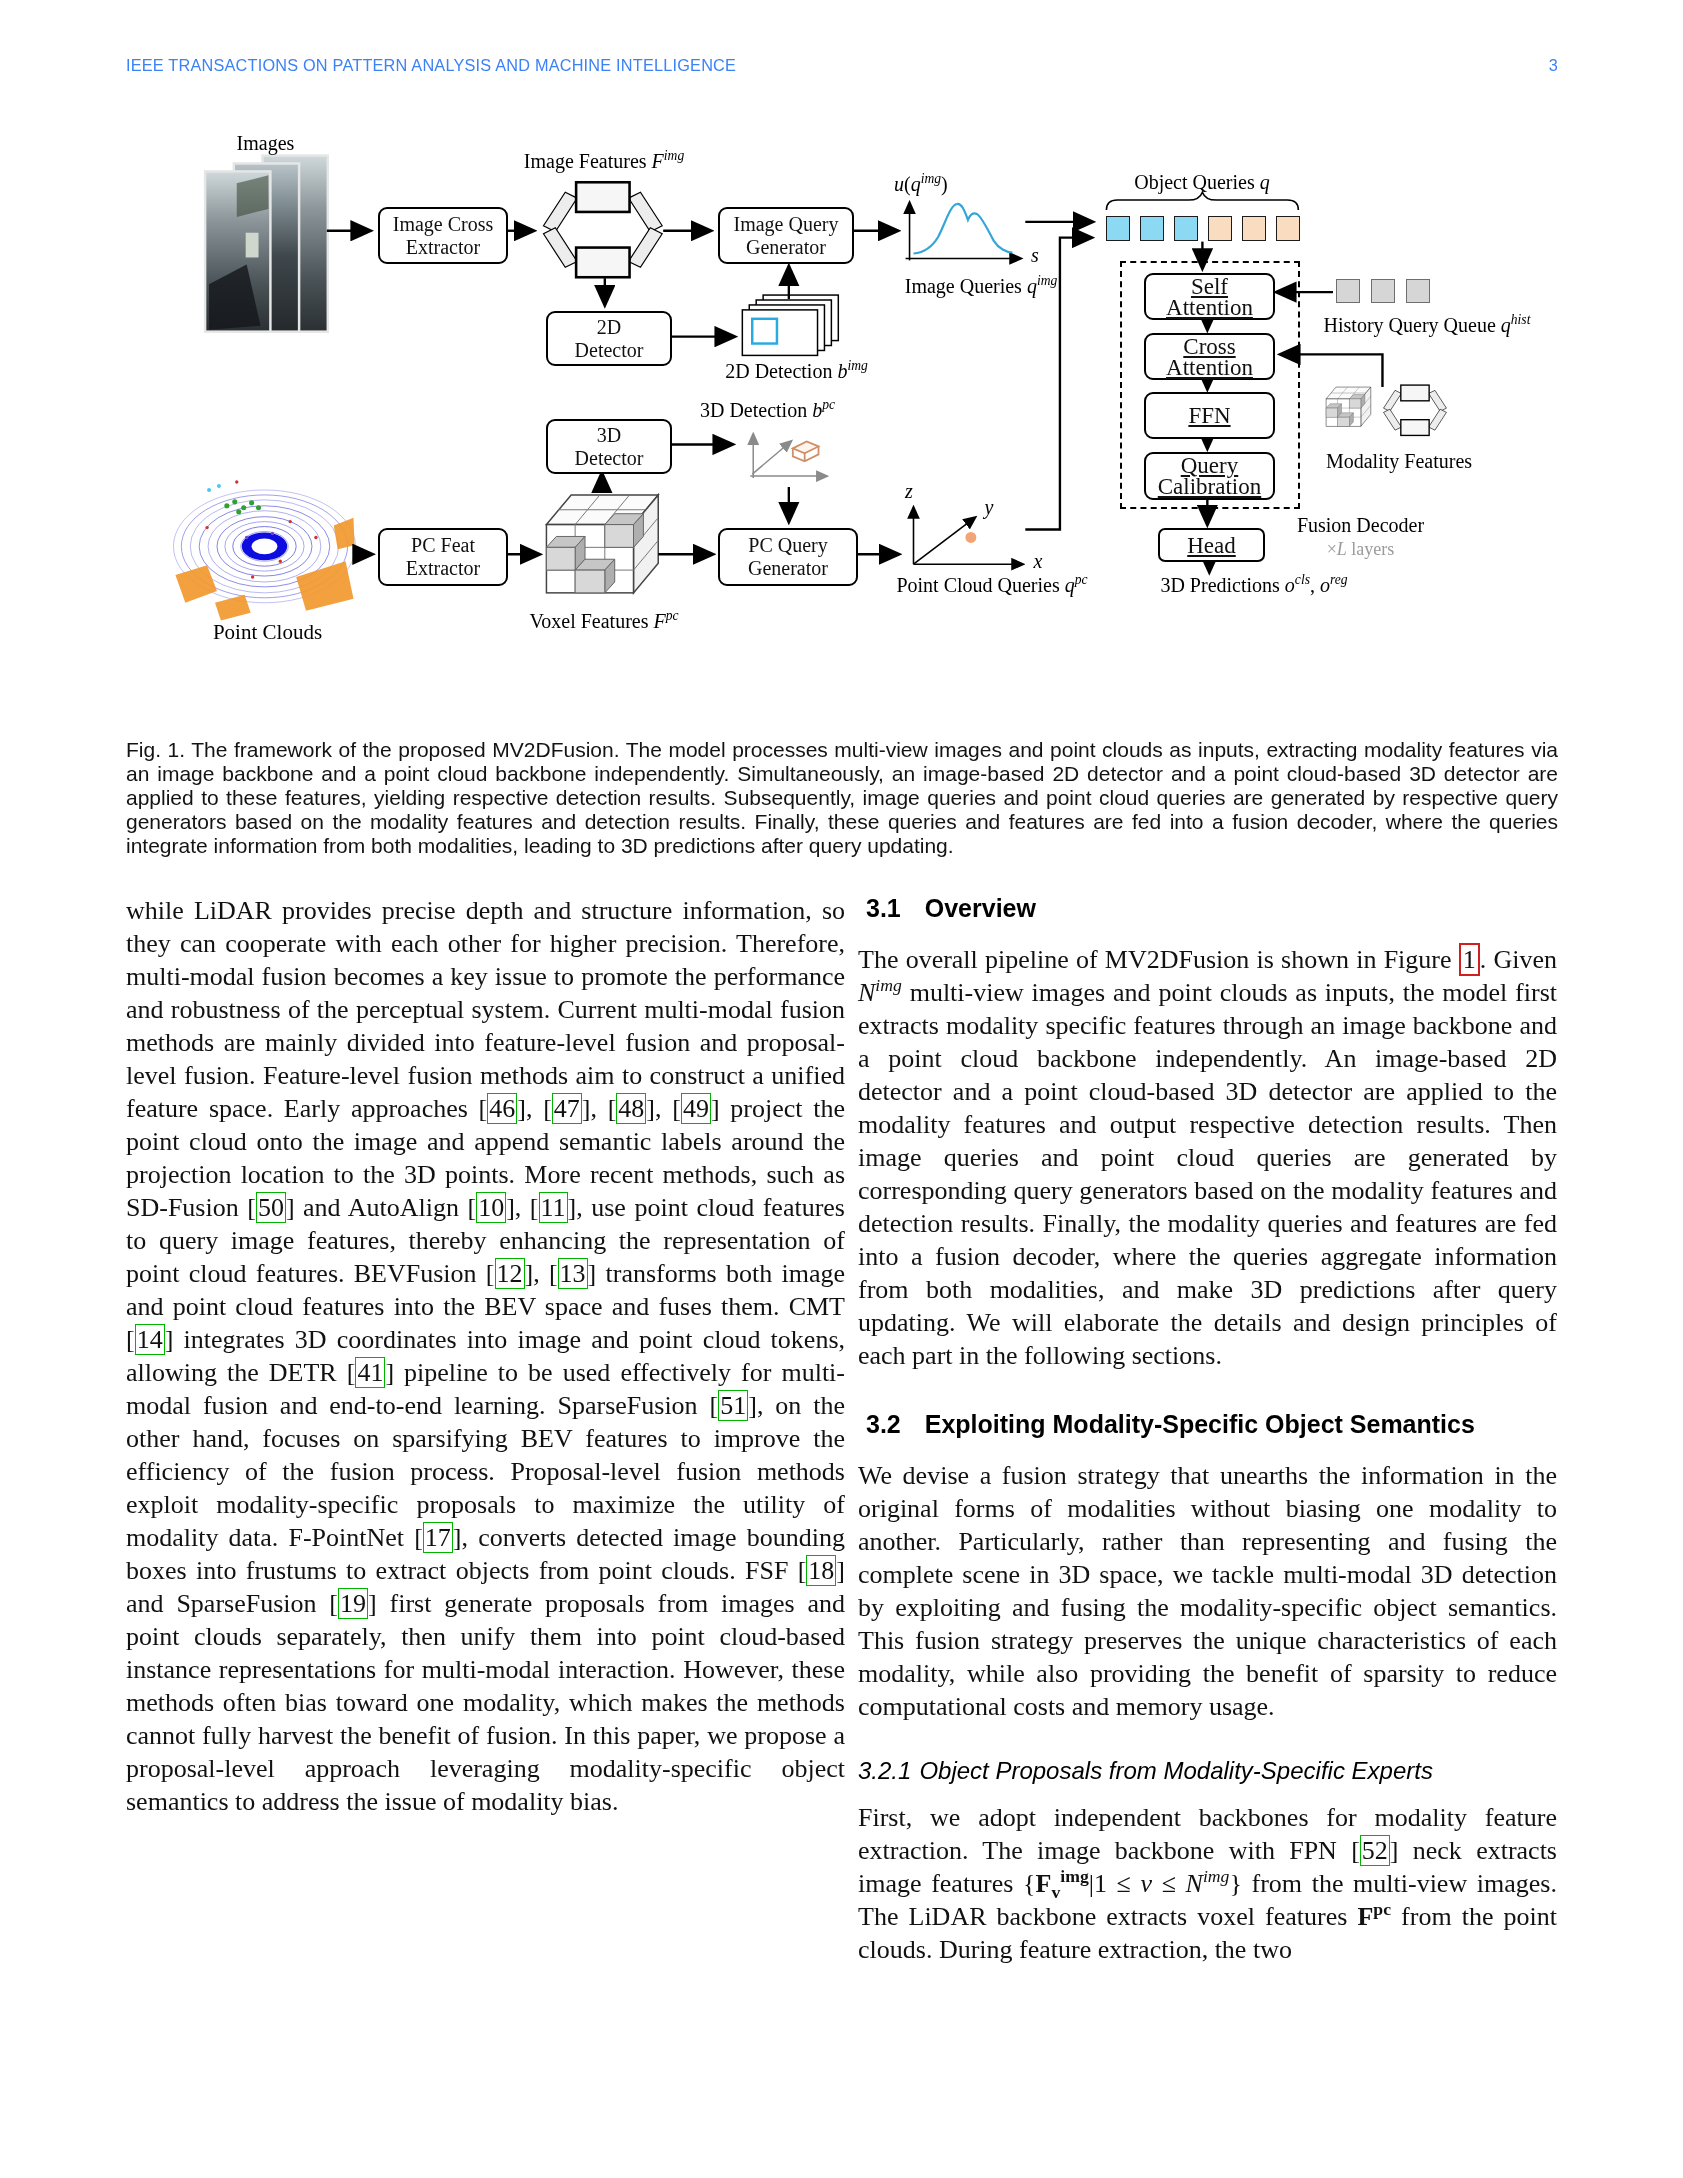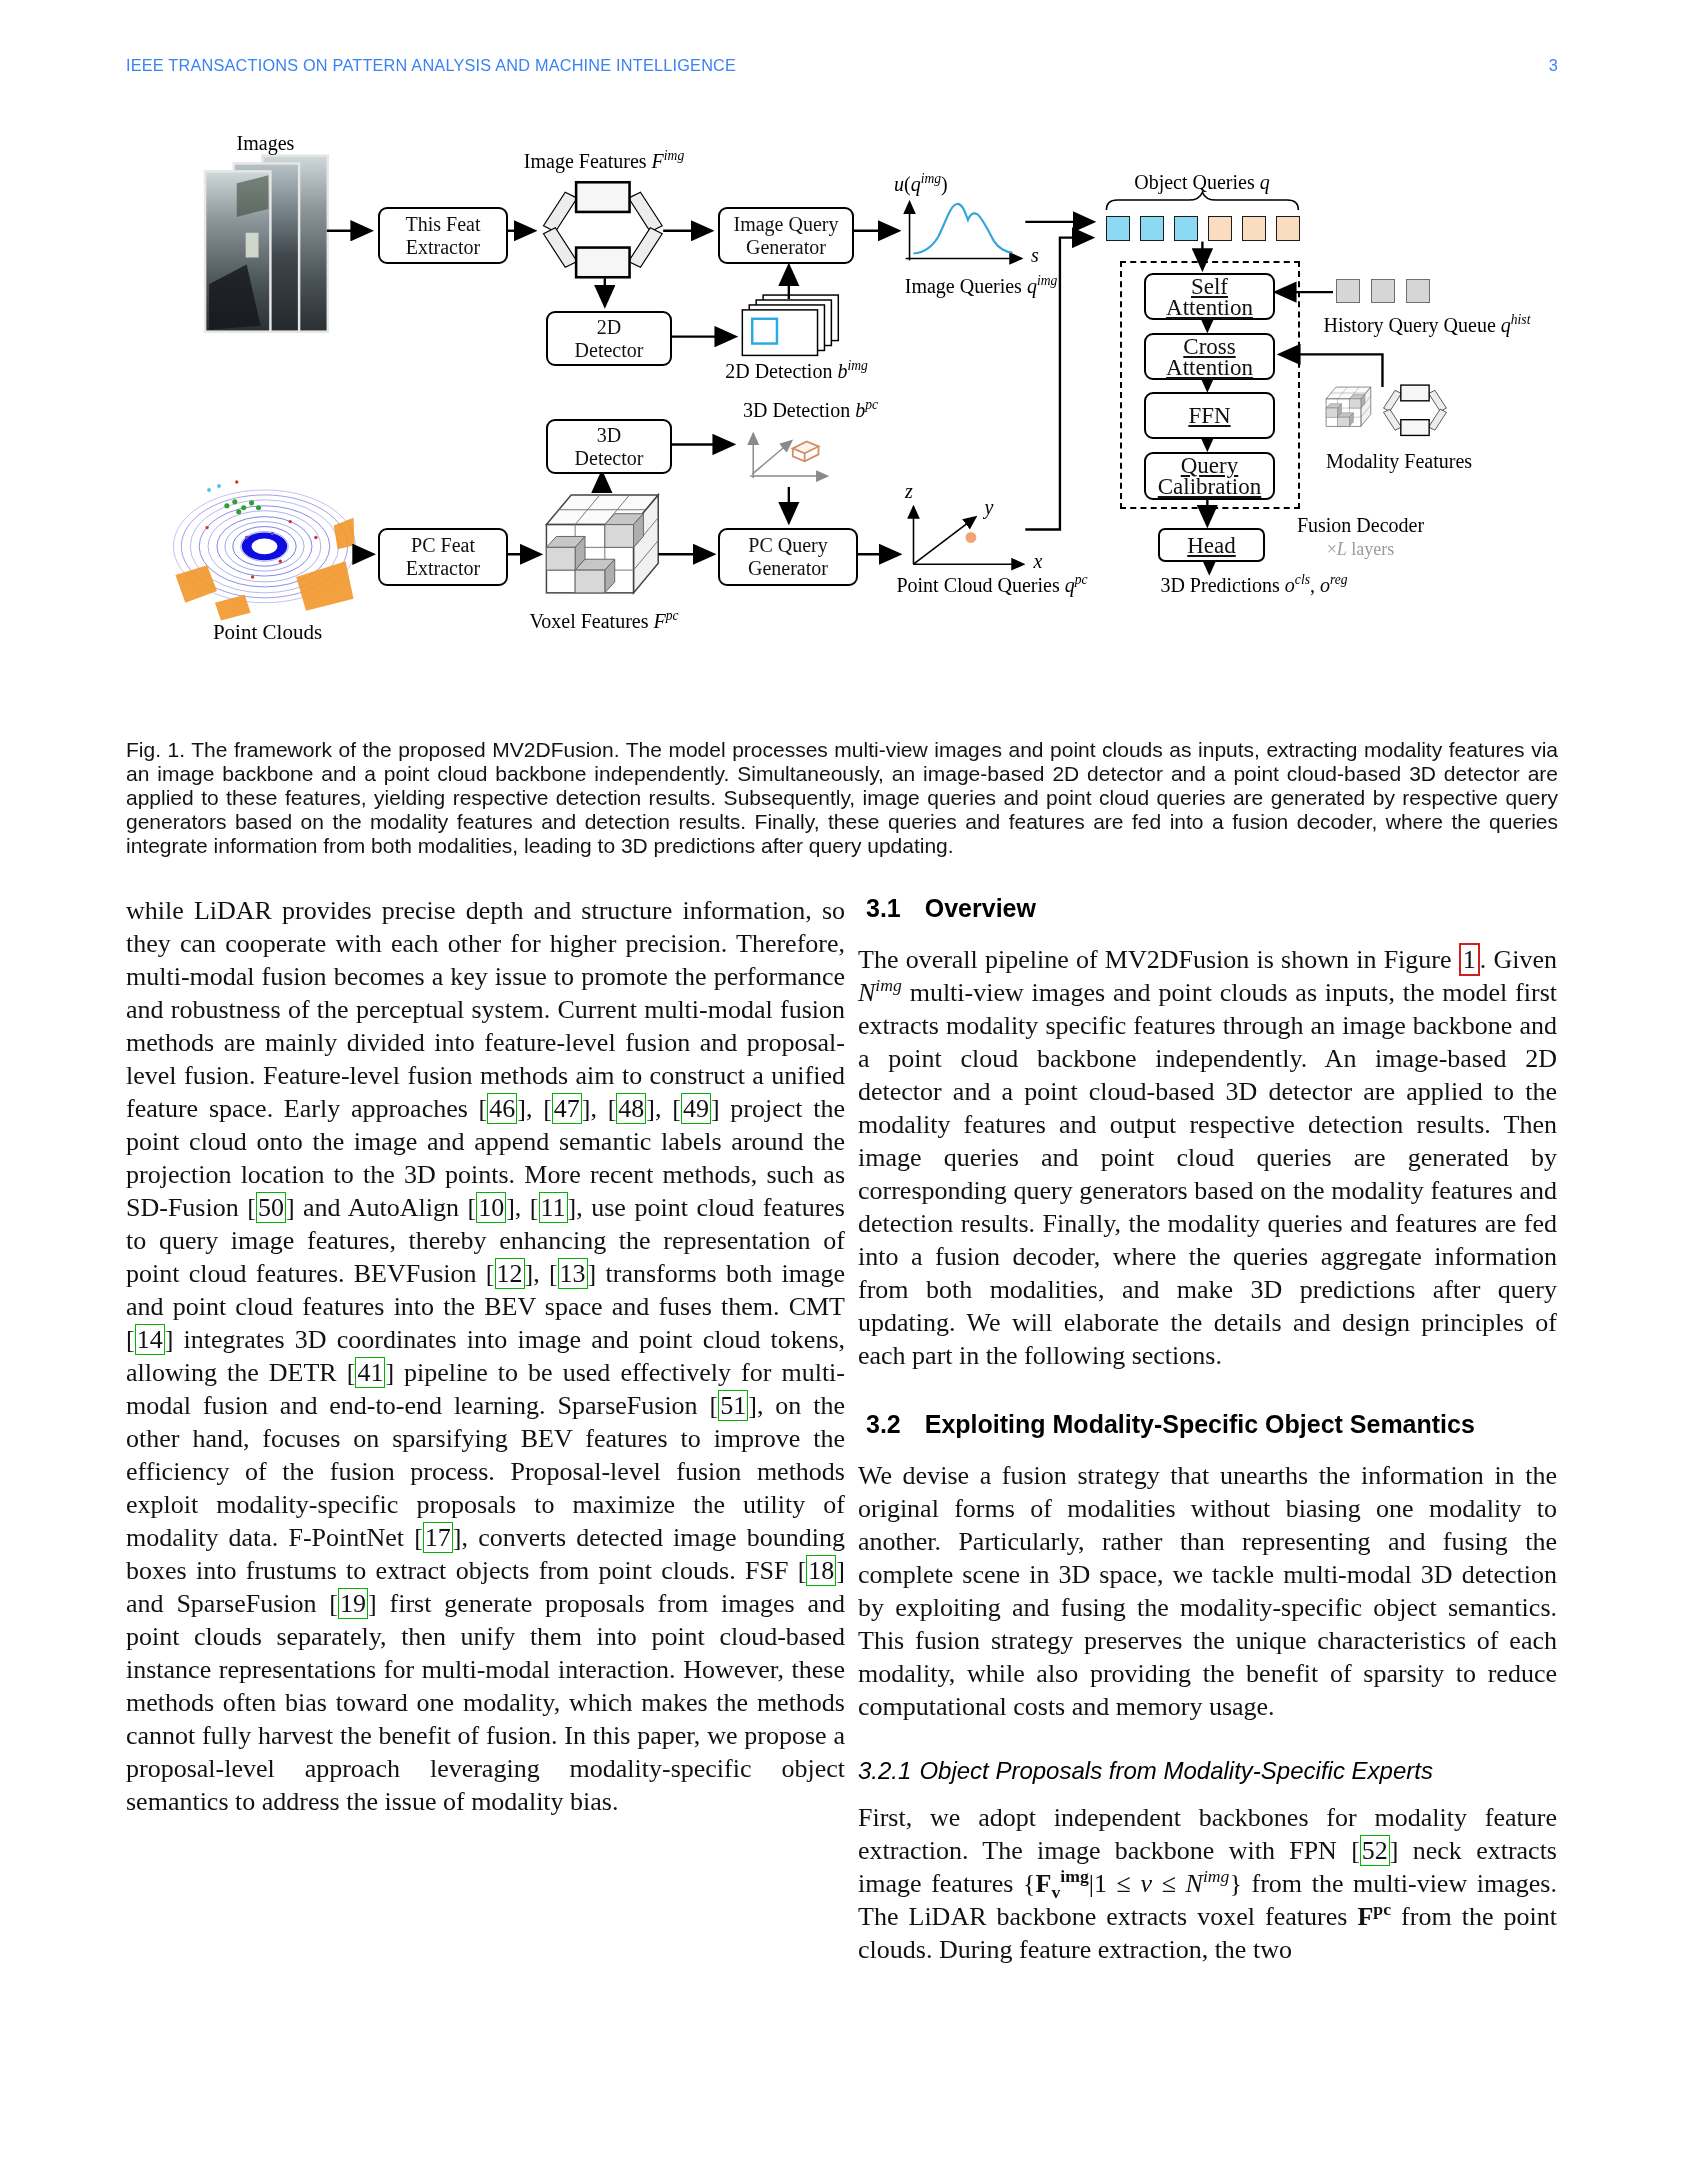--- a/index.html
+++ b/index.html
@@ -233,21 +233,21 @@
         <line x1="457" y1="382" x2="457" y2="364" marker-end="url(#ah)"></line>
         <line x1="524" y1="334" x2="588" y2="334" marker-end="url(#ah)"></line>
         <line x1="646" y1="377" x2="646" y2="411" marker-end="url(#ah)"></line>
         <line x1="712" y1="445" x2="756" y2="445" marker-end="url(#ah)"></line>
       </g>
     </svg>
 
     <div class="dashedbox"></div>
 
     <div class="fbox" style="left:229px;top:93px;width:126px;height:53px;">
-      <span>This Feat</span>
+      <span>Image Cross</span>
       <span>Extractor</span>
     </div>
     <div class="fbox" style="left:569px;top:93px;width:132px;height:53px;">
       <span>Image Query</span>
       <span>Generator</span>
     </div>
     <div class="fbox" style="left:397px;top:197px;width:122px;height:51px;">
       <span>2D</span>
       <span>Detector</span>
     </div>
@@ -292,21 +292,21 @@
     </div>
     <div class="qrow" style="left:1187px;top:165px;">
       <div class="sq sq-h"></div>
       <div class="sq sq-h"></div>
       <div class="sq sq-h"></div>
     </div>
 
     <div class="flab" style="left:55px;top:18px;width:123px;">Images</div>
     <div class="flab" style="left:364px;top:36px;width:182px;">Image Features <span class="mv">F<sup>img</sup></span></div>
     <div class="flab" style="left:566px;top:246px;width:163px;">2D Detection <span class="mv">b<sup>img</sup></span></div>
-    <div class="flab" style="left:580px;top:285px;width:163px;">3D Detection <span class="mv">b<sup>pc</sup></span></div>
+    <div class="flab" style="left:537px;top:285px;width:163px;">3D Detection <span class="mv">b<sup>pc</sup></span></div>
     <div class="flab" style="left:745px;top:59px;width:89px;text-align:left;"><span class="mv">u</span>(<span class="mv">q<sup>img</sup></span>)</div>
     <div class="flab mv" style="left:875px;top:130px;width:22px;">s</div>
     <div class="flab" style="left:743px;top:161px;width:178px;">Image Queries <span class="mv">q<sup>img</sup></span></div>
     <div class="flab" style="left:977px;top:57px;width:152px;">Object Queries <span class="mv">q</span></div>
     <div class="flab" style="left:1166px;top:200px;width:224px;">History Query Queue <span class="mv">q<sup>hist</sup></span></div>
     <div class="flab" style="left:1170px;top:336px;width:160px;">Modality Features</div>
     <div class="flab" style="left:1142px;top:400px;width:139px;">Fusion Decoder</div>
     <div class="flab gray" style="left:1142px;top:425px;width:139px;font-size:18px;">×<span class="mv">L</span> layers</div>
     <div class="flab" style="left:998px;top:460px;width:214px;">3D Predictions <span class="mv">o<sup>cls</sup></span>, <span class="mv">o<sup>reg</sup></span></div>
     <div class="flab" style="left:55px;top:507px;width:127px;font-size:21px;">Point Clouds</div>

